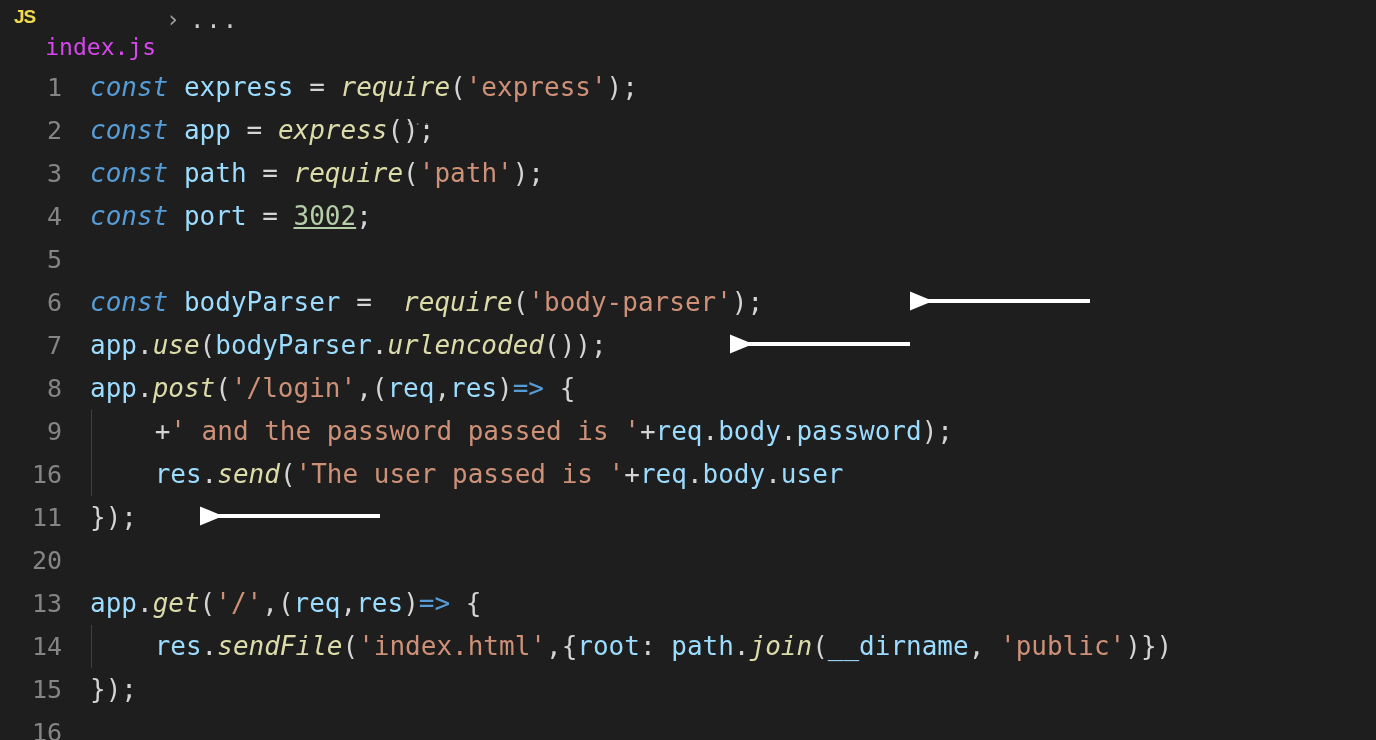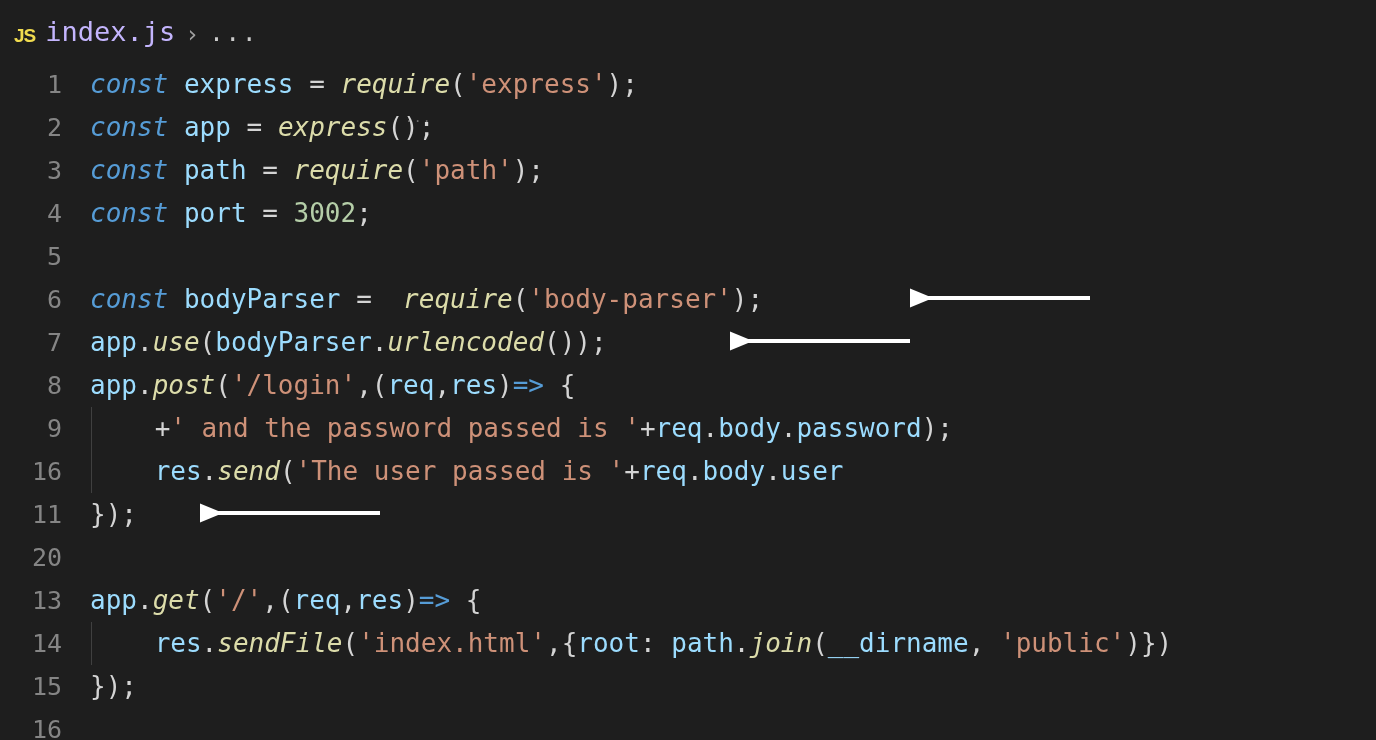--- a/index.html
+++ b/index.html
@@ -11,35 +11,36 @@
       background: #1e1e1e;
       font-family: 'Menlo', 'Monaco', 'Consolas', monospace;
       font-size: 26px;
       color: #d4d4d4;
       width: 1376px;
       height: 740px;
       overflow: hidden;
     }
     .breadcrumb {
       display: flex;
-      align-items: flex-end;
-      padding: 16px 14px;
+      align-items: flex-start;
+      padding: 6px 14px;
       background: #1e1e1e;
       gap: 10px;
     }
     .file-icon {
       color: #f0db4f;
       font-weight: bold;
       font-size: 19px;
       font-family: sans-serif;
       letter-spacing: -1px;
     }
     .file-name {
-      color: #c4b5fd;
-      font-size: 27px;
+      color: #d946ef;
+      font-size: 23px;
+      margin-top: 28px;
     }
     .bc-chevron {
       color: #a0a0a0;
       font-size: 23px;
     }
     .bc-dots {
       color: #cccccc;
       font-size: 24px;
       letter-spacing: 2px;
     }
@@ -65,21 +66,21 @@
     .line {
       height: 43px;
       line-height: 43px;
       white-space: pre;
       position: relative;
     }
     .k { color: #569cd6; font-style: italic; }  
     .v { color: #9cdcfe; }  
     .fn { color: #dcdcaa; font-style: italic; } 
     .s { color: #ce9178; }  
-    .n { color: #b5cea8; }  
+    .n { color: #b5cea8; text-decoration: underline; }  
     .p { color: #d4d4d4; } 
     .arrow-op { color: #569cd6; }
     .param { color: #9cdcfe; }
     .indent-guide {
       border-left: 1px solid #404040;
       display: inline-block;
       height: 43px;
       vertical-align: top;
       margin-left: 1px;
     }

